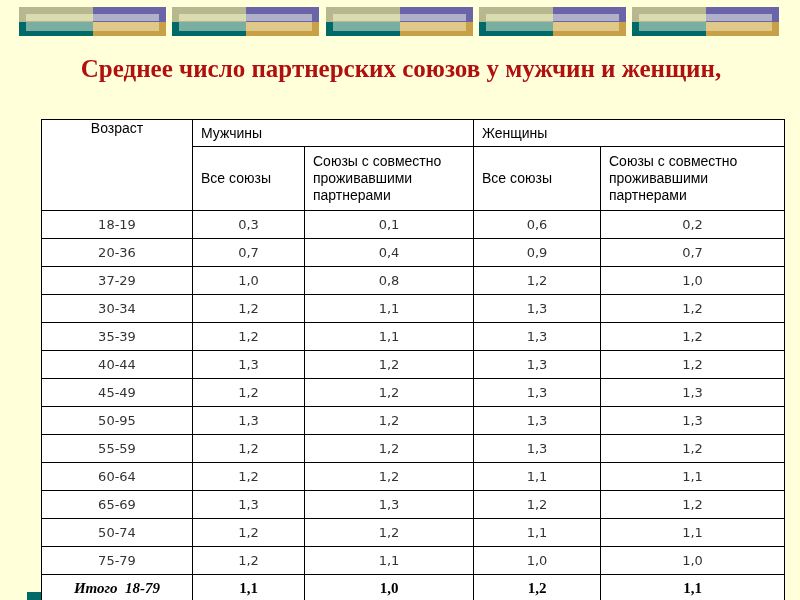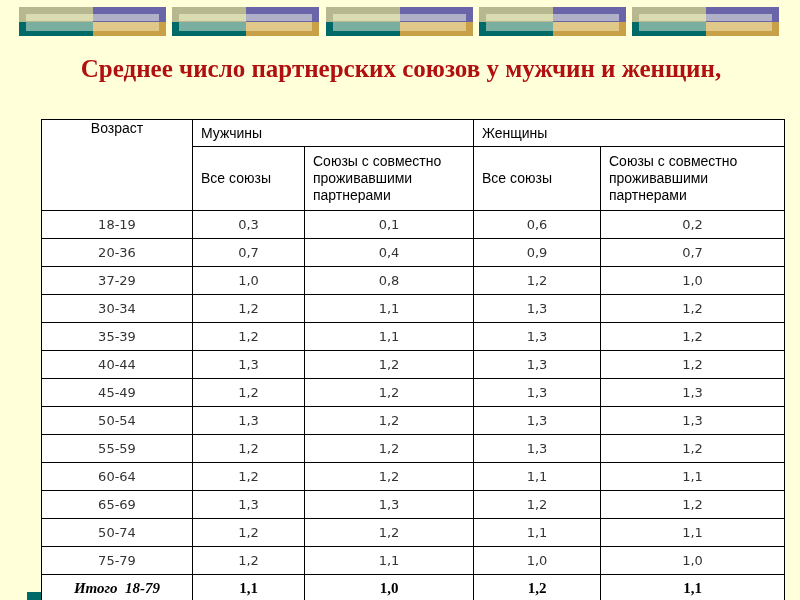--- a/index.html
+++ b/index.html
@@ -175,21 +175,21 @@
         <td class="v">1,2</td>
       </tr>
     <tr>
         <td class="v">45-49</td>
         <td class="v">1,2</td>
         <td class="v">1,2</td>
         <td class="v">1,3</td>
         <td class="v">1,3</td>
       </tr>
     <tr>
-        <td class="v">50-54</td>
+        <td class="v">50-95</td>
         <td class="v">1,3</td>
         <td class="v">1,2</td>
         <td class="v">1,3</td>
         <td class="v">1,3</td>
       </tr>
     <tr>
         <td class="v">55-59</td>
         <td class="v">1,2</td>
         <td class="v">1,2</td>
         <td class="v">1,3</td>

